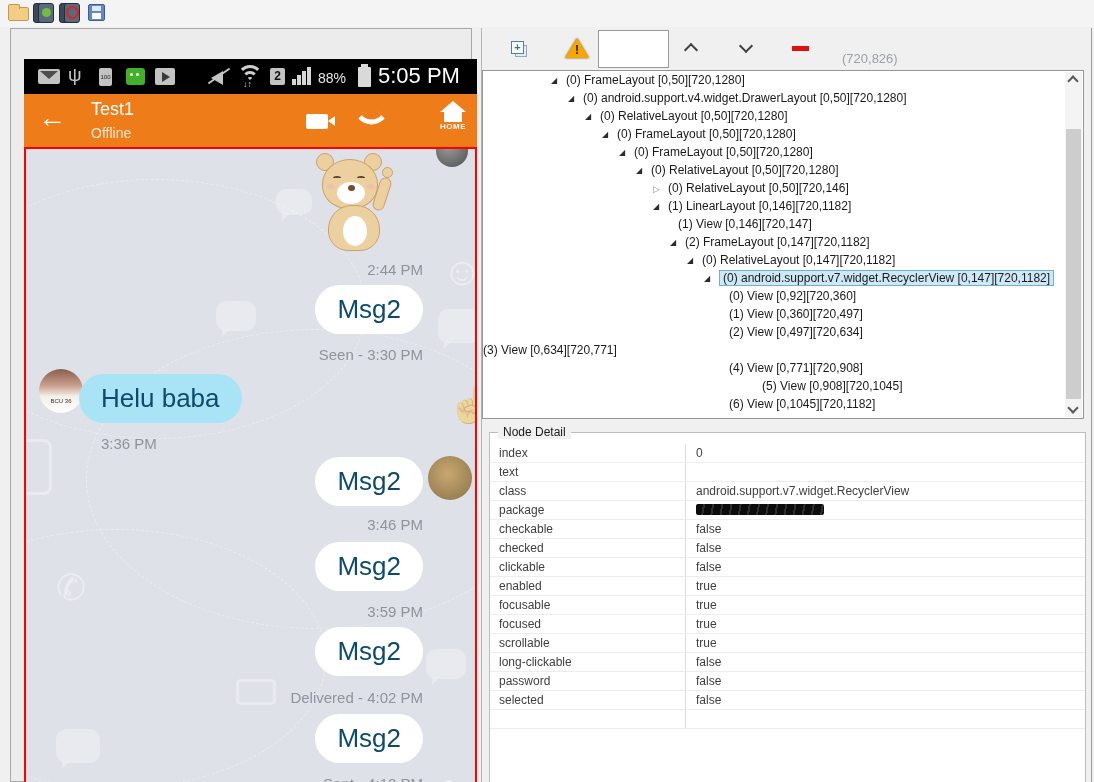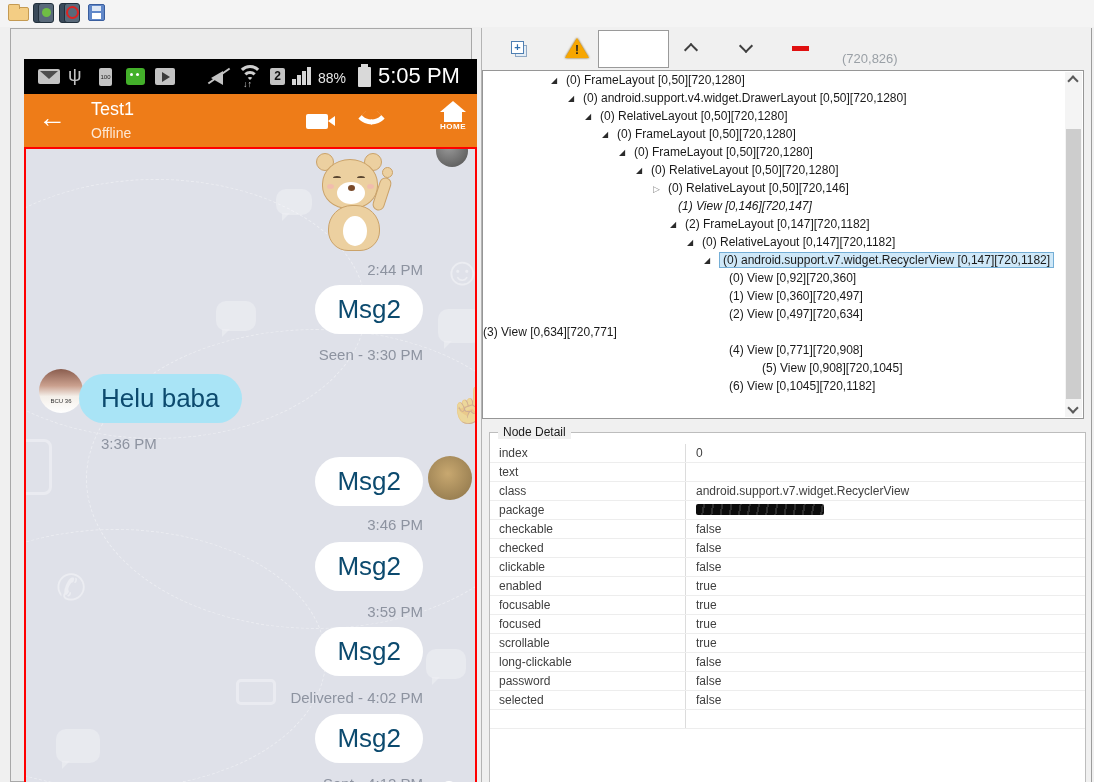--- a/index.html
+++ b/index.html
@@ -268,21 +268,22 @@
 
   <div id="tree-panel">
     <div id="tree-rows">
         <div class="tree-row" style="padding-left: 68px;"><span class="tw">◢</span><span>(0) FrameLayout [0,50][720,1280]</span></div>
         <div class="tree-row" style="padding-left: 85px;"><span class="tw">◢</span><span>(0) android.support.v4.widget.DrawerLayout [0,50][720,1280]</span></div>
         <div class="tree-row" style="padding-left: 102px;"><span class="tw">◢</span><span>(0) RelativeLayout [0,50][720,1280]</span></div>
         <div class="tree-row" style="padding-left: 119px;"><span class="tw">◢</span><span>(0) FrameLayout [0,50][720,1280]</span></div>
         <div class="tree-row" style="padding-left: 136px;"><span class="tw">◢</span><span>(0) FrameLayout [0,50][720,1280]</span></div>
         <div class="tree-row" style="padding-left: 153px;"><span class="tw">◢</span><span>(0) RelativeLayout [0,50][720,1280]</span></div>
         <div class="tree-row" style="padding-left: 170px;"><span class="tw col">▷</span><span>(0) RelativeLayout [0,50][720,146]</span></div>
-        <div class="tree-row" style="padding-left: 195px; font-style: italic;"><span>(1) View [0,146][720,147]</span></div>
+        <div class="tree-row" style="padding-left: 170px;"><span class="tw">◢</span><span>(1) LinearLayout [0,146][720,1182]</span></div>
+        <div class="tree-row" style="padding-left: 195px;"><span>(1) View [0,146][720,147]</span></div>
         <div class="tree-row" style="padding-left: 187px;"><span class="tw">◢</span><span>(2) FrameLayout [0,147][720,1182]</span></div>
         <div class="tree-row" style="padding-left: 204px;"><span class="tw">◢</span><span>(0) RelativeLayout [0,147][720,1182]</span></div>
         <div class="tree-row" style="padding-left: 221px;"><span class="tw">◢</span><span class="sel">(0) android.support.v7.widget.RecyclerView [0,147][720,1182]</span></div>
         <div class="tree-row" style="padding-left: 246px;"><span>(0) View [0,92][720,360]</span></div>
         <div class="tree-row" style="padding-left: 246px;"><span>(1) View [0,360][720,497]</span></div>
         <div class="tree-row" style="padding-left: 246px;"><span>(2) View [0,497][720,634]</span></div>
         <div class="tree-row" style=""><span>(3) View [0,634][720,771]</span></div>
         <div class="tree-row" style="padding-left: 246px;"><span>(4) View [0,771][720,908]</span></div>
         <div class="tree-row" style="padding-left: 246px; margin-left: 33px;"><span>(5) View [0,908][720,1045]</span></div>
         <div class="tree-row" style="padding-left: 246px;"><span>(6) View [0,1045][720,1182]</span></div>

